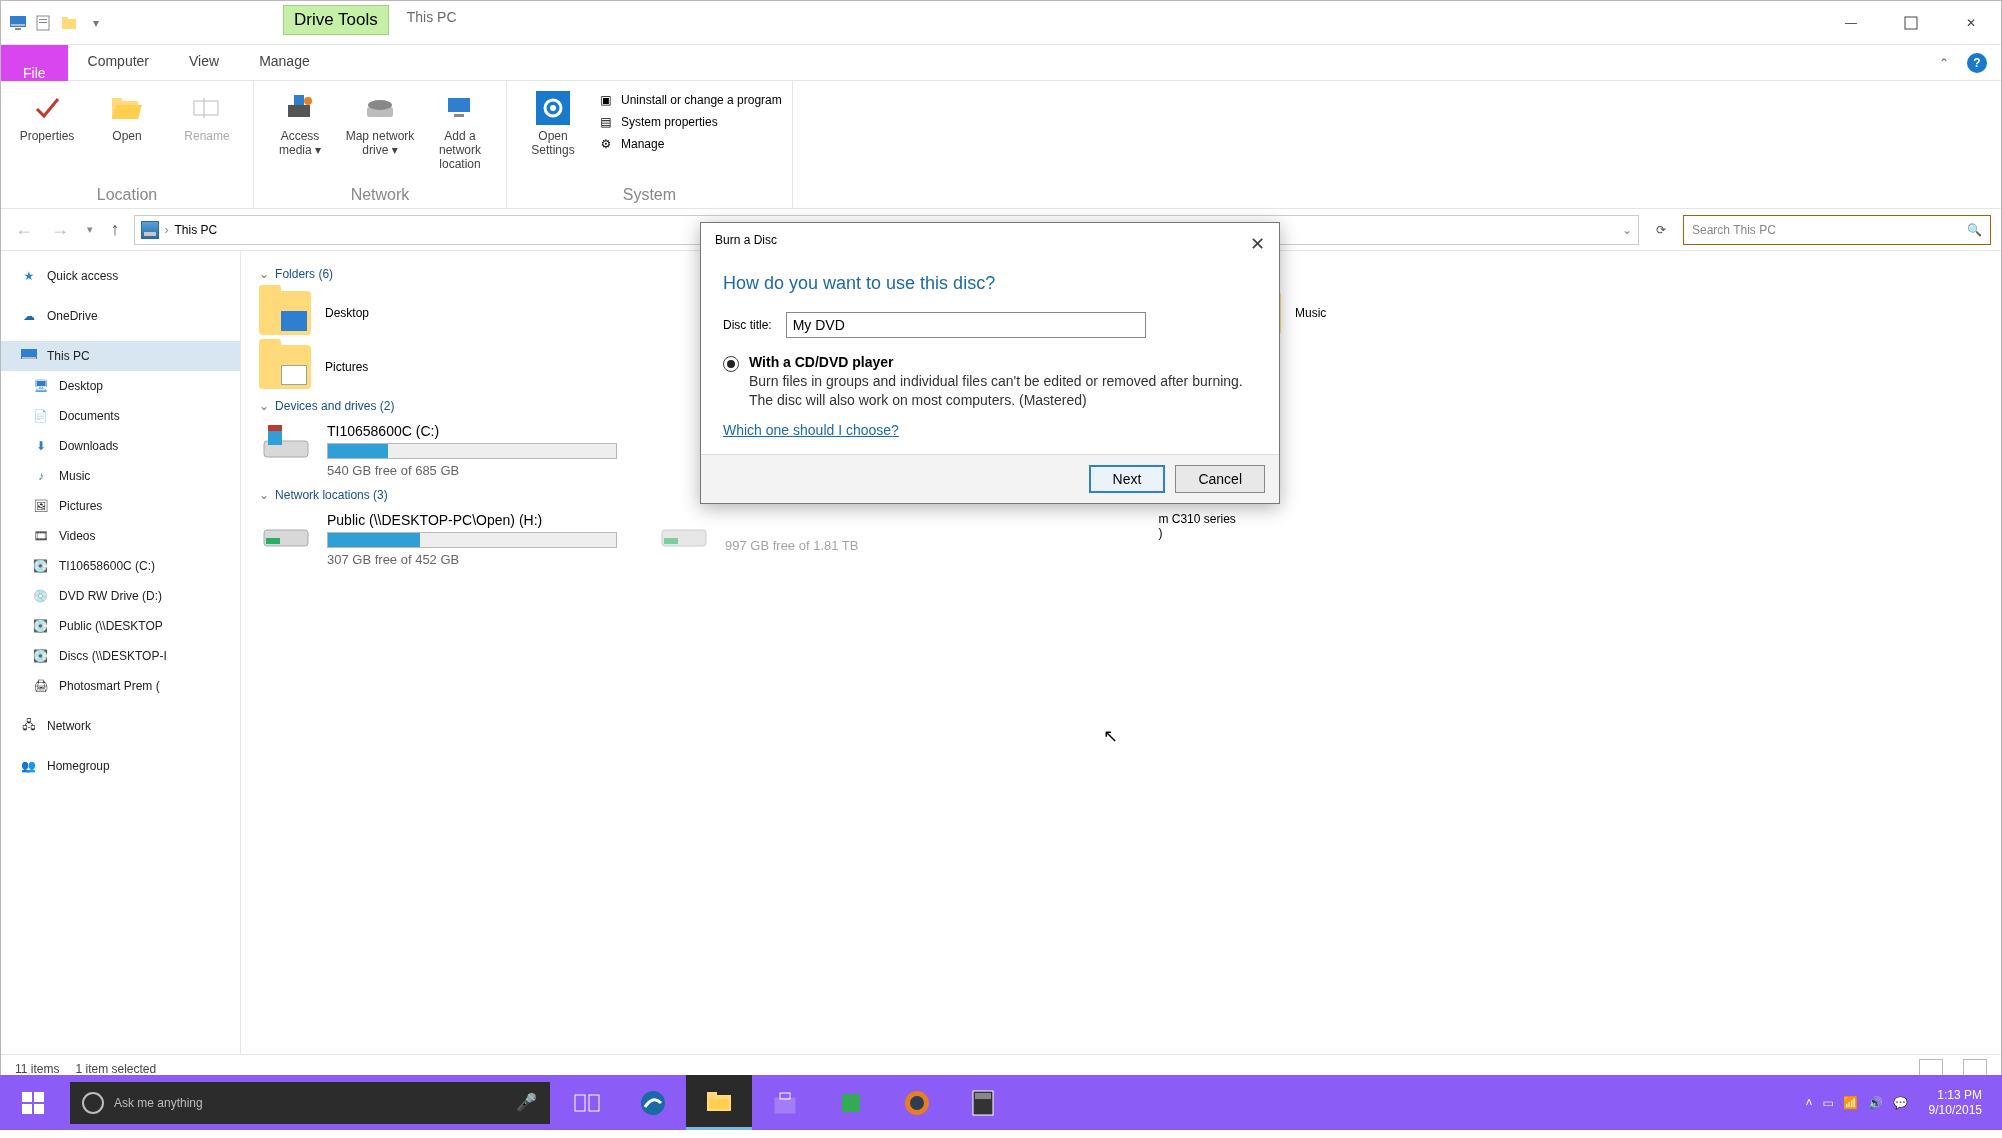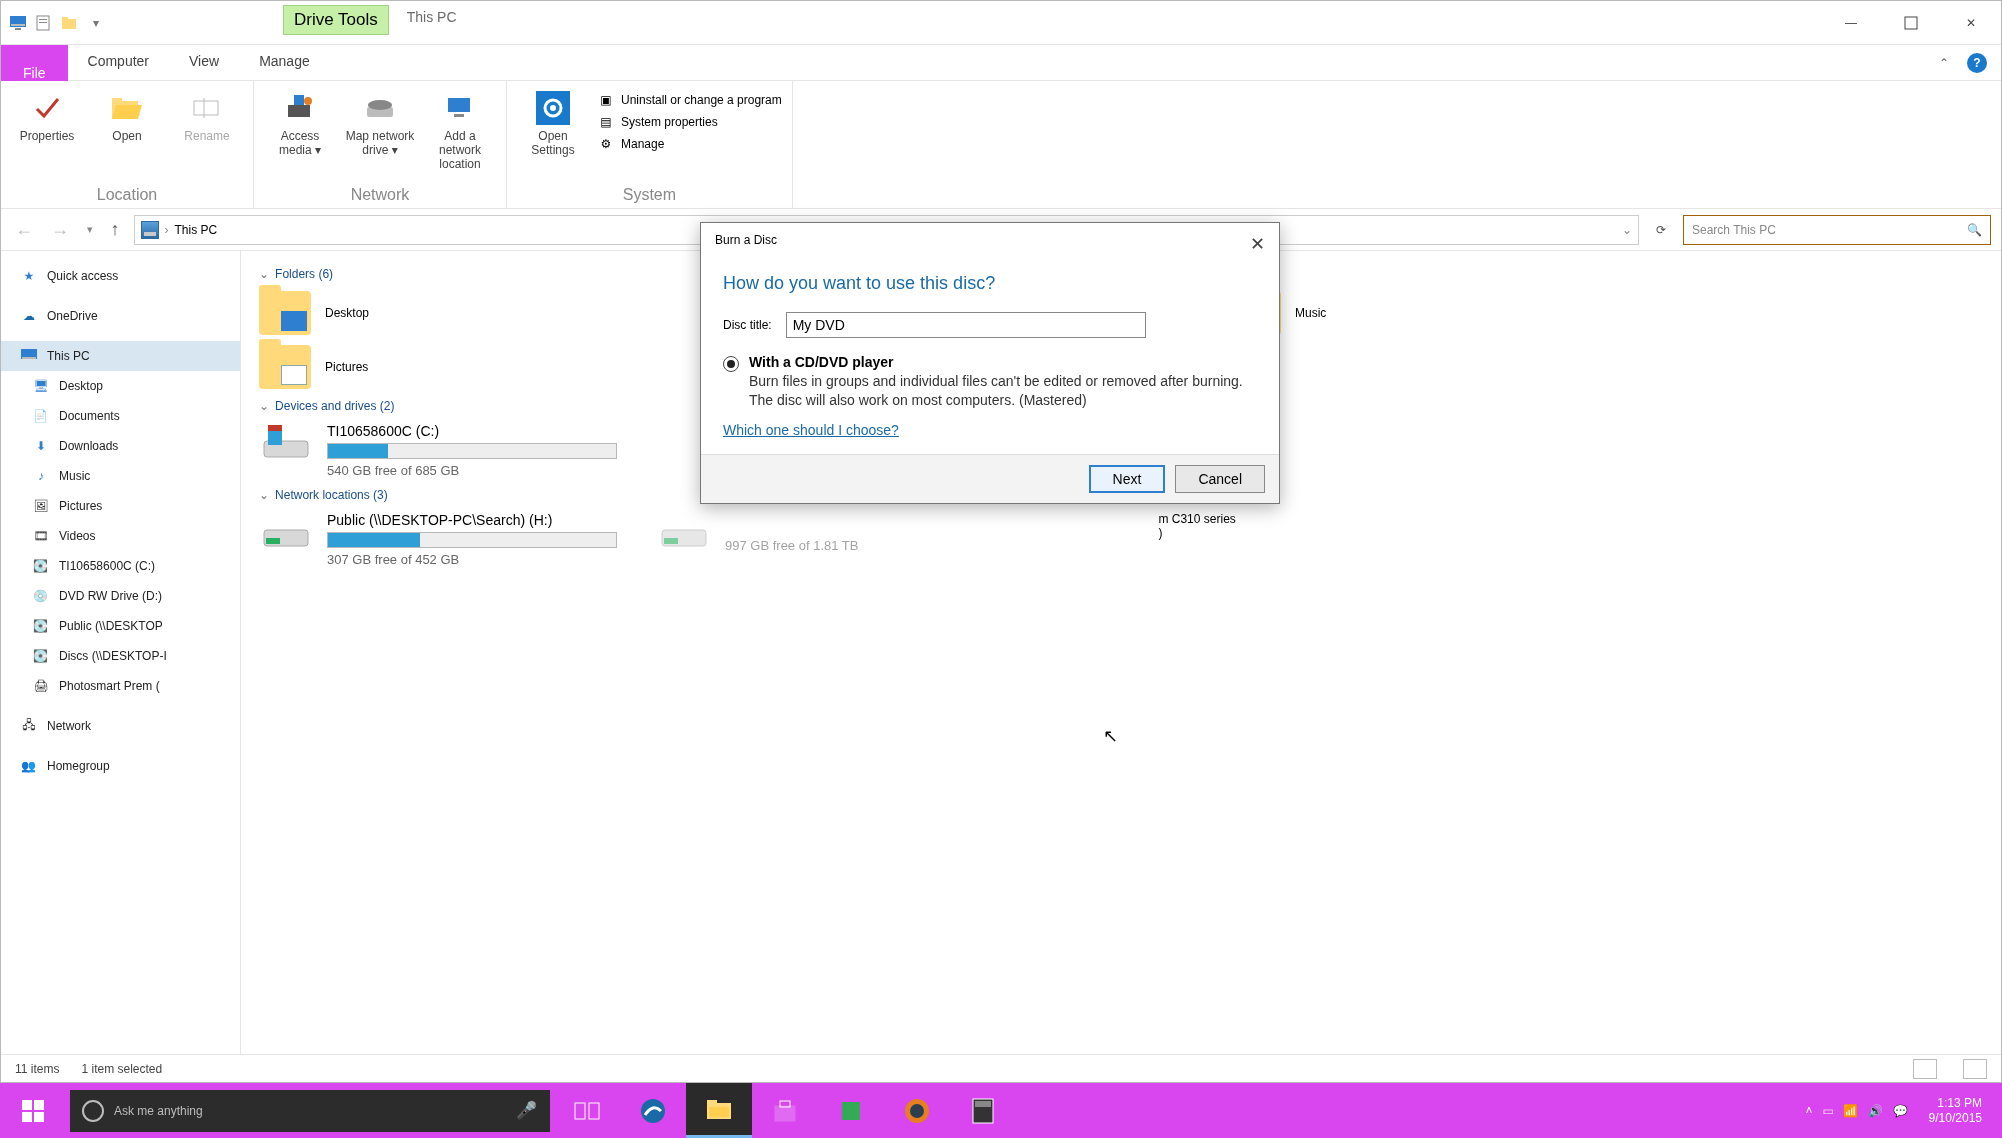--- a/index.html
+++ b/index.html
@@ -56,41 +56,41 @@
 .folder-ic .music{position:absolute;right:4px;bottom:2px;color:#2f7fd1;font-size:24px;}
 .drive-item{display:flex;gap:14px;align-items:flex-start;margin-bottom:10px;}
 .drive-ic{width:54px;height:40px;display:flex;align-items:center;justify-content:center;}
 .drive-stack{display:flex;flex-direction:column;gap:4px;}
 .drive-name{font-size:14px;}
 .drive-bar{width:290px;height:16px;border:1px solid #b8b8b8;background:#eee;position:relative;}
 .drive-fill{position:absolute;top:0;left:0;bottom:0;background:#2f9fd8;}
 .drive-free{color:#666;font-size:13px;}
 .printer-item{display:flex;align-items:center;gap:10px;font-size:14px;}
 .printer-label{display:flex;flex-direction:column;}
-.status-bar{height:28px;border-top:1px solid #e5e5e5;display:flex;align-items:center;padding:0 14px;gap:22px;font-size:13px;color:#444;}
+.status-bar{height:28px;border-top:1px solid #e5e5e5;display:flex;align-items:center;padding:0 14px;gap:16px;font-size:13px;color:#444;}
 .status-spacer{flex:1;}
 .view-btn{width:24px;height:20px;border:1px solid #bbb;margin-left:4px;}
 .dialog{position:absolute;top:222px;left:700px;width:580px;background:#fff;border:1px solid #777;box-shadow:0 4px 18px rgba(0,0,0,.3);z-index:50;}
 .dialog-title{padding:10px 14px;display:flex;justify-content:space-between;font-size:14px;}
 .dialog-close{font-size:18px;color:#444;}
 .dialog-body{padding:8px 22px 16px 22px;}
 .dialog-h{color:#1a6aa8;font-size:18px;margin-bottom:18px;}
 .dt-row{display:flex;align-items:center;gap:14px;margin-bottom:16px;}
 .dt-input{border:1px solid #888;height:26px;width:360px;padding:0 6px;font-size:14px;}
 .radio-block{display:flex;gap:10px;margin-bottom:12px;}
 .radio-dot{width:16px;height:16px;border:1px solid #444;border-radius:50%;margin-top:2px;position:relative;flex-shrink:0;}
 .radio-dot.checked::after{content:"";position:absolute;inset:3px;background:#222;border-radius:50%;}
 .radio-text strong{font-size:14px;display:block;margin-bottom:2px;font-weight:600;}
 .radio-text span{font-size:14px;color:#333;line-height:1.35;}
 .dlg-link{color:#1a6aa8;text-decoration:underline;font-size:14px;}
 .dialog-footer{border-top:1px solid #ddd;padding:10px 14px;display:flex;justify-content:flex-end;gap:10px;background:#f3f3f3;}
 .dlg-btn{border:1px solid #888;background:#e8e8e8;padding:4px 22px;font-size:14px;}
 .dlg-btn.primary{border:2px solid #2f7fd1;background:#eaf3fb;}
 .cursor{position:absolute;top:725px;left:1103px;z-index:60;font-size:18px;color:#000;}
-.taskbar{position:absolute;left:0;right:0;bottom:0;height:55px;background:#d946ef;display:flex;align-items:center;color:#fff;margin-top:29px;}
+.taskbar{position:absolute;left:0;right:0;bottom:8px;height:55px;background:#8b5cf6;display:flex;align-items:center;color:#fff;margin-top:29px;}
 .tb-btn{width:66px;height:55px;display:flex;align-items:center;justify-content:center;}
 .tb-btn.active{background:#2a2a2a;border-bottom:3px solid #76b9ed;}
 .cortana-box{flex:0 0 480px;height:42px;background:#2c2c2c;display:flex;align-items:center;padding:0 12px;gap:10px;color:#bcbcbc;font-size:17px;margin:0 4px;}
 .cortana-circle{width:22px;height:22px;border:2px solid #bcbcbc;border-radius:50%;}
 .tb-spacer{flex:1;}
 .tray{display:flex;align-items:center;gap:10px;padding:0 10px;font-size:13px;}
 .clock{text-align:right;line-height:1.2;padding:0 10px;}
 svg{display:block;}
 </style>
 </head>
@@ -398,21 +398,21 @@
         </div>
       <div style="display:flex;gap:40px;align-items:flex-start;">
         <div class="drive-item">
           <div class="drive-ic">
               <svg width="52" height="40">
                 <rect x="4" y="18" width="44" height="16" rx="3" fill="#d8d8d8" stroke="#aaa"></rect>
                 <rect x="6" y="26" width="14" height="6" fill="#27ae60"></rect>
               </svg>
             </div>
           <div class="drive-stack">
-            <span class="drive-name">Public (\\DESKTOP-PC\Search) (H:)</span>
+            <span class="drive-name">Public (\\DESKTOP-PC\Open) (H:)</span>
             <div class="drive-bar">
                 <div class="drive-fill" style="width:32%"></div>
               </div>
             <span class="drive-free">307 GB free of 452 GB</span>
           </div>
         </div>
         <div class="drive-item" style="opacity:.6">
           <div class="drive-ic">
               <svg width="52" height="40">
                 <rect x="4" y="18" width="44" height="16" rx="3" fill="#d8d8d8" stroke="#aaa"></rect>

